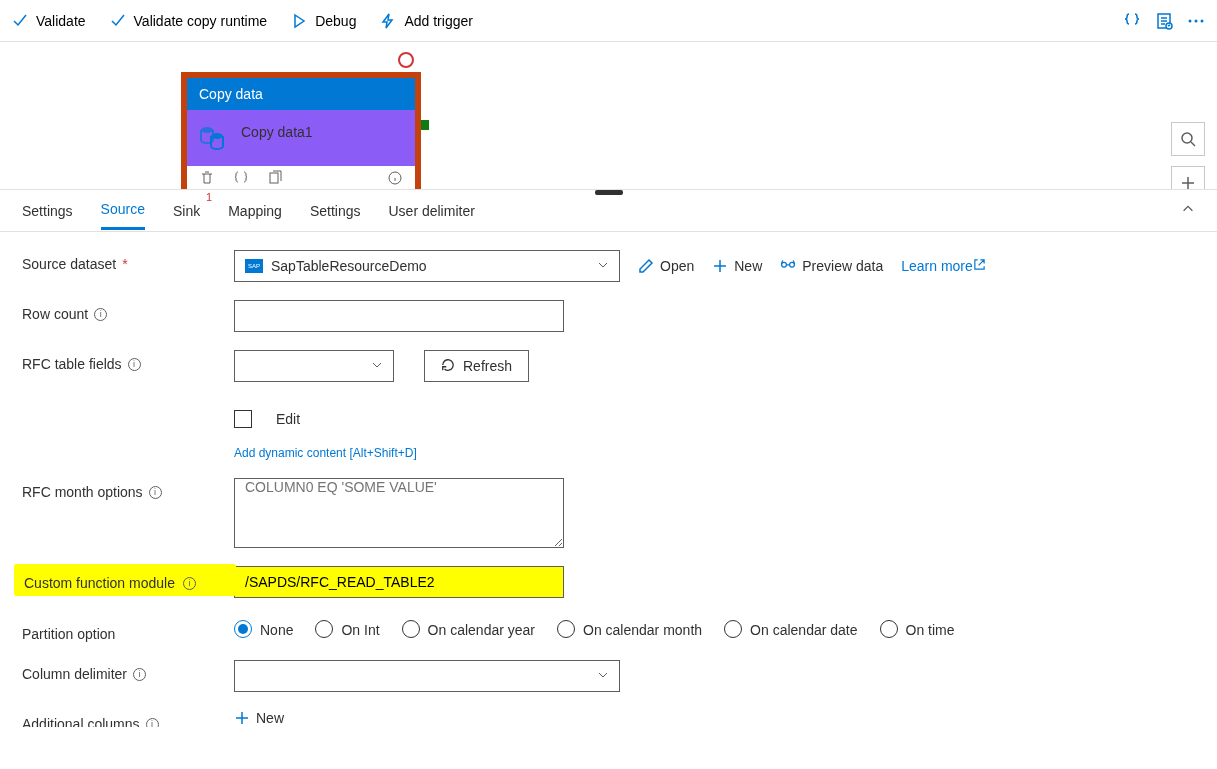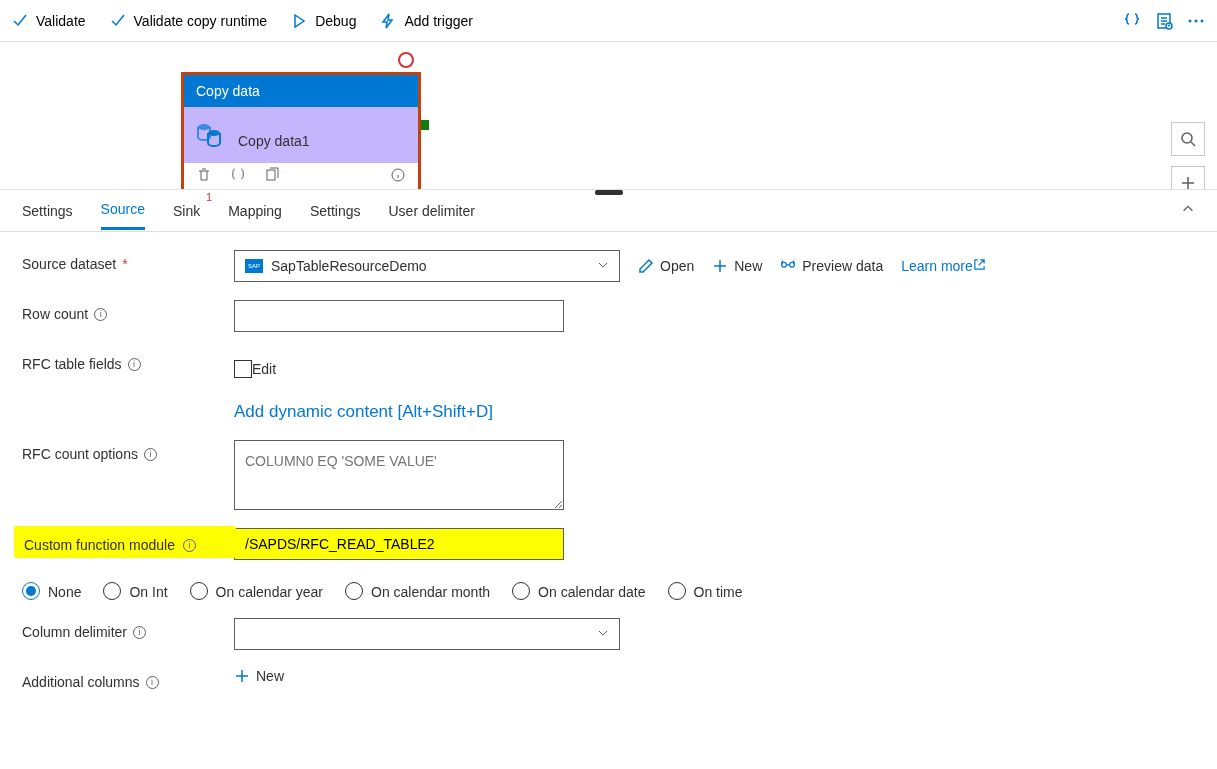--- a/index.html
+++ b/index.html
@@ -8,23 +8,23 @@
     
     .toolbar { height: 42px; border-bottom: 1px solid #e1e1e1; display: flex; align-items: center; padding: 0 12px; }
     .toolbar-left { display: flex; align-items: center; gap: 24px; }
     .toolbar-right { margin-left: auto; display: flex; align-items: center; gap: 14px; }
     .tb-btn { display: flex; align-items: center; gap: 8px; cursor: pointer; color: #000000; }
     .tb-icon { width: 16px; height: 16px; display: inline-flex; align-items: center; justify-content: center; color: #0078d4; }
     .tb-icon-right { width: 18px; height: 18px; color: #0078d4; cursor: pointer; }
 
     
     .canvas { height: 148px; position: relative; border-bottom: 1px solid #e1e1e1; overflow: hidden; }
-    .activity-box { position: absolute; left: 181px; top: 30px; width: 240px; border: 3px solid #c2410c; background: #eaf3fb; }
+    .activity-box { position: absolute; left: 181px; top: 30px; width: 240px; border: 6px solid #c2410c; background: #eaf3fb; }
     .activity-header { background: #0078d4; color: #fff; padding: 8px 12px; font-size: 14px; }
-    .activity-body { display: flex; align-items: flex-end; gap: 14px; padding: 14px 12px; background: #c4b5fd; }
+    .activity-body { display: flex; align-items: flex-start; gap: 14px; padding: 14px 12px; background: #8b5cf6; }
     .act-icon { width: 28px; height: 28px; color: #0078d4; }
     .activity-bottom { display: flex; gap: 18px; padding: 4px 12px 6px; background: #fff; color: #605e5c; }
     .activity-bottom svg { width: 16px; height: 16px; }
     .validation-circle { position: absolute; left: 398px; top: 10px; width: 16px; height: 16px; border: 2px solid #d13438; border-radius: 50%; }
     .connector { position: absolute; left: 421px; top: 78px; width: 8px; height: 10px; background: #107c10; }
     .side-tools { position: absolute; right: 12px; top: 80px; display: flex; flex-direction: column; gap: 10px; }
     .side-tool { width: 34px; height: 34px; border: 1px solid #c8c8c8; display: flex; align-items: center; justify-content: center; background: #fff; cursor: pointer; color: #605e5c; }
     .drag-handle { position: absolute; left: 50%; top: 0; transform: translateX(-50%); width: 28px; height: 5px; border-radius: 2px; background: #323130; }
 
     
@@ -42,30 +42,30 @@
     .info-icon { width: 13px; height: 13px; border: 1px solid #605e5c; border-radius: 50%; display: inline-flex; align-items: center; justify-content: center; font-size: 9px; color: #605e5c; }
     .form-content { flex: 1; display: flex; align-items: center; gap: 18px; flex-wrap: wrap; }
 
     .select-box, .text-input { border: 1px solid #605e5c; height: 32px; padding: 0 10px; display: flex; align-items: center; background: #fff; }
     .select-box { width: 386px; justify-content: space-between; cursor: pointer; }
     .select-box.sm { width: 160px; }
     .select-box .chev { color: #605e5c; }
     .sap-icon { width: 18px; height: 14px; background: #0078d4; color: #fff; font-size: 6px; display: inline-flex; align-items: center; justify-content: center; margin-right: 8px; flex-shrink: 0; }
     .text-input { width: 330px; }
     .text-input input { border: none; outline: none; width: 100%; font-size: 14px; background: transparent; }
-    .textarea-box { width: 330px; height: 70px; border: 1px solid #605e5c; padding: 12px 10px; resize: both; overflow: auto; font-family: inherit; font-size: 14px; }
+    .textarea-box { width: 330px; height: 70px; border: 1px solid #605e5c; padding: 0 10px; resize: both; overflow: auto; font-family: inherit; font-size: 14px; }
 
     .link-btn { display: flex; align-items: center; gap: 6px; cursor: pointer; color: #323130; }
     .link-btn .ic { color: #0078d4; width: 16px; height: 16px; display: inline-flex; }
     .link-blue { color: #0078d4; cursor: pointer; display: flex; align-items: flex-end; gap: 0; }
     .btn-outline { border: 1px solid #605e5c; height: 32px; padding: 0 16px; display: flex; align-items: center; gap: 8px; background: #fff; cursor: pointer; }
 
-    .checkbox-row { display: flex; align-items: center; gap: 0; }
+    .checkbox-row { display: flex; align-items: center; gap: 24px; }
     .checkbox { width: 18px; height: 18px; border: 1px solid #323130; }
-    .dyn-link { color: #0078d4; font-size: 17px; cursor: pointer; margin-top: 6px; }
+    .dyn-link { color: #0078d4; font-size: 12px; cursor: pointer; }
     .hl-label { position: relative; }
     .hl-label::before { content: ""; position: absolute; left: -8px; right: -2px; top: -2px; bottom: -2px; background: #ffff00; z-index: -1; border-radius: 2px; }
 
     .radio-group { display: flex; align-items: center; gap: 22px; flex-wrap: wrap; }
     .radio-item { display: flex; align-items: flex-end; gap: 8px; cursor: pointer; }
     .radio { width: 18px; height: 18px; border: 1px solid #323130; border-radius: 50%; display: flex; align-items: center; justify-content: center; }
     .radio.checked::after { content: ""; width: 10px; height: 10px; background: #0078d4; border-radius: 50%; }
     .radio.checked { border-color: #0078d4; }
 
     .col-stack { display: flex; flex-direction: column; align-items: flex-start; }
@@ -251,51 +251,68 @@
         </div>
     </div>
   </div>
 
   <div class="form-row">
     <div class="form-label">
       <span>RFC table fields</span>
       <span class="info-icon">i</span>
     </div>
     <div class="form-content col-stack">
+      <div style="display:flex;gap:30px;align-items:center">
+        <div class="select-box sm">
+          <span></span>
+          <span class="chev"><svg viewBox="0 0 12 12" width="12" height="12" fill="none" stroke="currentColor">
+                <path d="M2 4l4 4 4-4"></path>
+              </svg></span>
+        </div>
+        <div class="btn-outline">
+          <span><svg viewBox="0 0 16 16" width="14" height="14" fill="none" stroke="currentColor" stroke-width="1.5">
+                <path d="M2 8a6 6 0 1 1 2 4.5M2 14v-4h4"></path>
+              </svg></span>
+          <span>Refresh</span>
+        </div>
+      </div>
       <div class="checkbox-row" style="margin-top:10px">
         <div class="checkbox"></div>
         <span>Edit</span>
       </div>
       <div class="dyn-link">Add dynamic content [Alt+Shift+D]</div>
     </div>
   </div>
 
   <div class="form-row">
     <div class="form-label">
-      <span>RFC count options</span>
+      <span>RFC month options</span>
       <span class="info-icon">i</span>
     </div>
     <div class="form-content">
       <textarea class="textarea-box" placeholder="COLUMN0 EQ 'SOME VALUE'" style=""></textarea>
     </div>
   </div>
 
   <div class="form-row" style="margin-bottom:22px">
     <div class="form-label hl-label" style="z-index:1">
       <span style="background:#ffff00;padding:3px 2px">Custom function module</span>
       <span class="info-icon" style="background:#ffff00">i</span>
     </div>
     <div class="form-content">
       <div class="text-input" style="background:#ffff00">
         <input type="text" style="background: transparent;" value="/SAPDS/RFC_READ_TABLE2">
       </div>
     </div>
   </div>
 
   <div class="form-row">
+    <div class="form-label">
+      <span>Partition option</span>
+    </div>
     <div class="form-content">
       <div class="radio-group">
         <div class="radio-item">
             <div class="radio checked"></div>
             <span>None</span>
           </div>
         <div class="radio-item">
             <div class="radio"></div>
             <span>On Int</span>
           </div>

